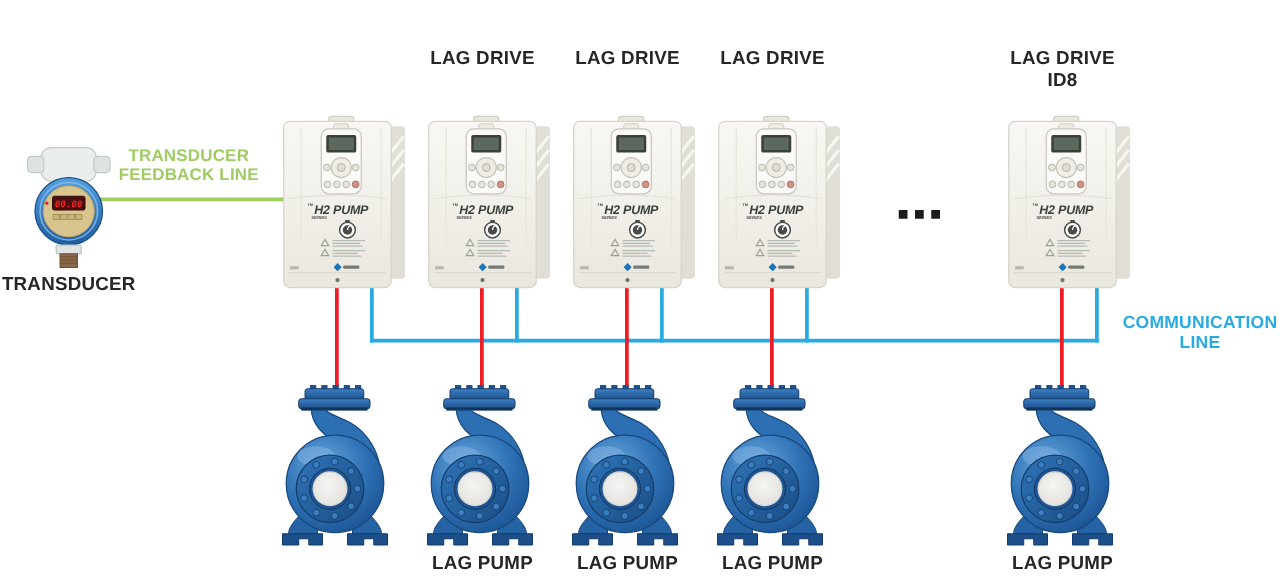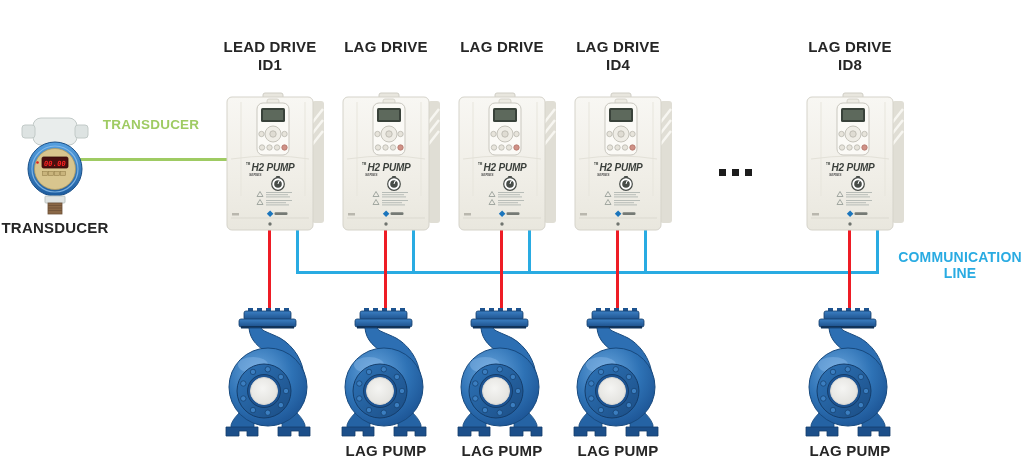--- a/index.html
+++ b/index.html
@@ -179,33 +179,30 @@
     <rect class="tbtn" x="33.5" y="54.5" width="5" height="4"></rect>
     <rect class="tbtn" x="39.5" y="54.5" width="5" height="4"></rect>
     <rect x="24" y="79" width="20" height="7" rx="1" fill="#dfe3e2" stroke="#bec6c4"></rect>
     <rect x="27" y="86" width="14" height="11" fill="#8a6847" stroke="#6d5137" stroke-width=".8"></rect>
     <path d="M27,88.5 h14 M27,91 h14 M27,93.5 h14" stroke="#6d5137" stroke-width=".8"></path>
   </svg>
   <div class="lbl" style="left:-4px;top:219px;width:118px">TRANSDUCER</div>
 
   <div class="lbl lbl-green" style="left:76px;top:117px;width:150px">
     <div>TRANSDUCER</div>
+    <div>FEEDBACK LINE</div>
   </div>
 
   <div class="lbl lbl-blue" style="left:887px;top:249px;width:146px">
     <div>COMMUNICATION</div>
     <div>LINE</div>
   </div>
 
   <div class="dots"><span></span><span></span><span></span></div>
 
-  <div class="lbl" style="left:205px;top:38px;width:130px">
-    <div>LEAD DRIVE</div>
-    <div>ID1</div>
-  </div>
   <svg class="part" style="left:226px;top:93px" width="100" height="140" viewBox="0 0 100 140">
     <use href="#g-drive-chrome"></use>
     <text class="brand-tm" x="20" y="72">TM</text>
     <text class="brand" x="47" y="78">H2 PUMP</text>
     <text class="brand-series" x="23" y="82.5">SERIES</text>
   </svg>
   <svg class="part" style="left:218px;top:308px" width="104" height="130" viewBox="0 0 104 130">
       <use href="#g-pump"></use>
     </svg>
 
@@ -232,21 +229,20 @@
     <text class="brand" x="47" y="78">H2 PUMP</text>
     <text class="brand-series" x="23" y="82.5">SERIES</text>
   </svg>
   <svg class="part" style="left:450px;top:308px" width="104" height="130" viewBox="0 0 104 130">
       <use href="#g-pump"></use>
     </svg>
   <div class="lbl" style="left:437px;top:442px;width:130px">LAG PUMP</div>
 
   <div class="lbl" style="left:553px;top:38px;width:130px">
     <div>LAG DRIVE</div>
-    <div>ID4</div>
   </div>
   <svg class="part" style="left:574px;top:93px" width="100" height="140" viewBox="0 0 100 140">
     <use href="#g-drive-chrome"></use>
     <text class="brand-tm" x="20" y="72">TM</text>
     <text class="brand" x="47" y="78">H2 PUMP</text>
     <text class="brand-series" x="23" y="82.5">SERIES</text>
   </svg>
   <svg class="part" style="left:566px;top:308px" width="104" height="130" viewBox="0 0 104 130">
       <use href="#g-pump"></use>
     </svg>

